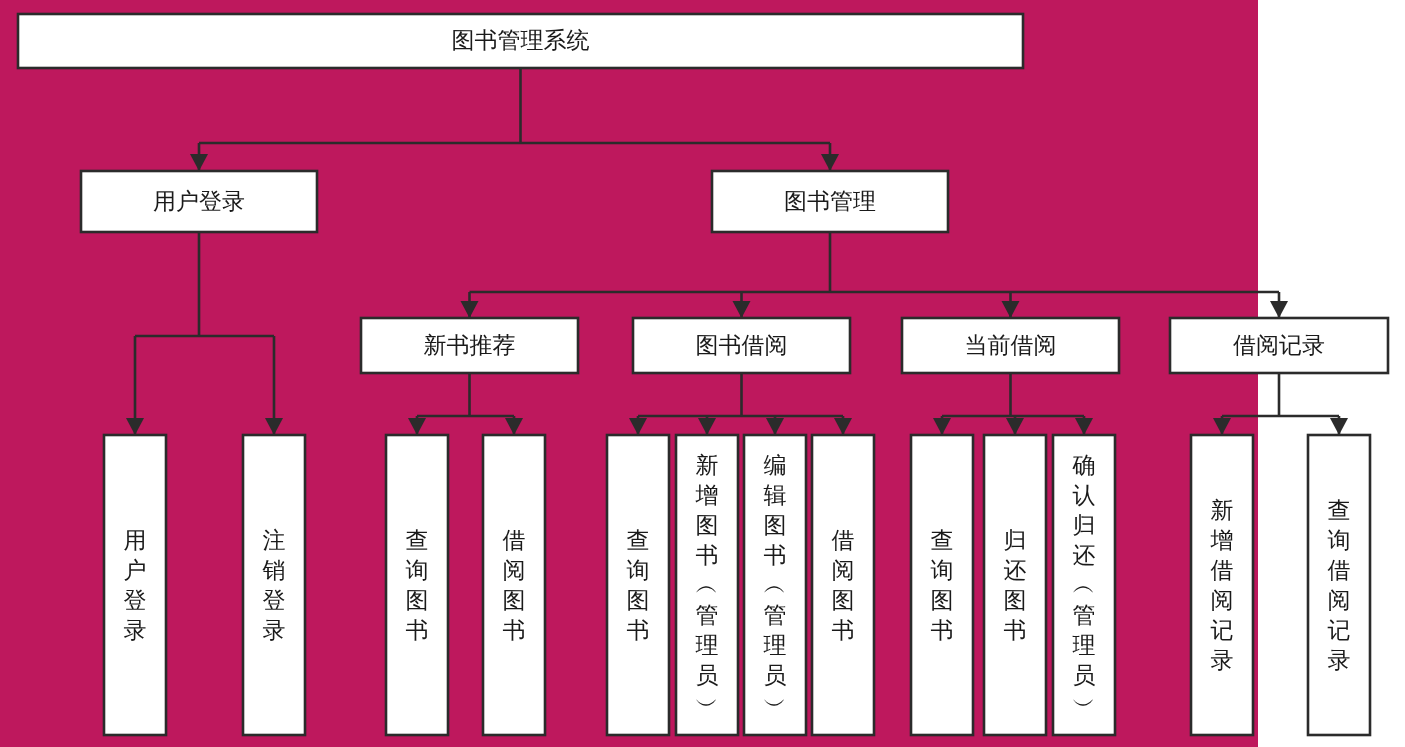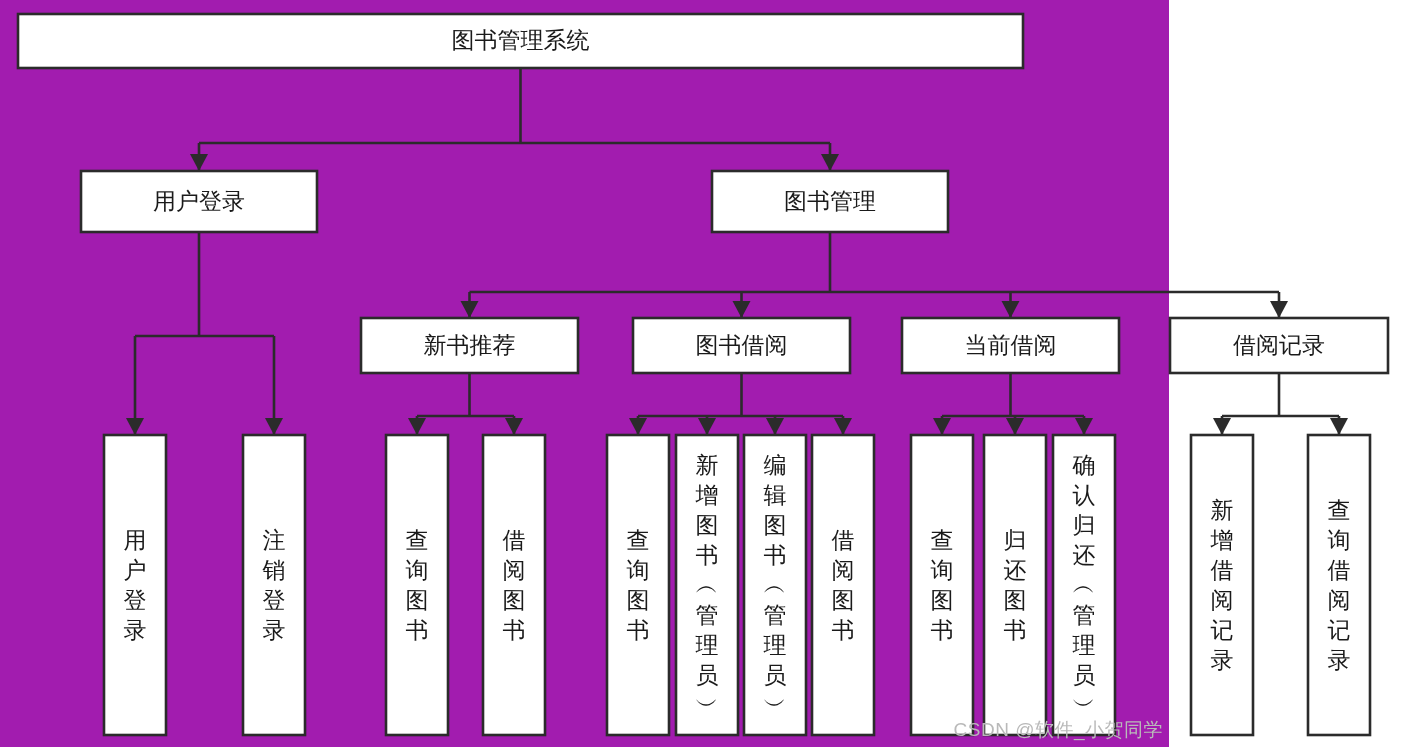--- a/index.html
+++ b/index.html
@@ -9,23 +9,23 @@
     background: #ffffff;
   }
   body {
     width: 1405px;
     height: 747px;
     font-family: "Liberation Sans", "DejaVu Sans", sans-serif;
     overflow: hidden;
   }
   #diagram-root {
     position: relative;
-    width: 1169px;
+    width: 1258px;
     height: 747px;
-    background: #a21caf;
+    background: #be185d;
   }
   svg.diagram-canvas {
     position: absolute;
     left: 0;
     top: 0;
     width: 1405px;
     height: 747px;
     display: block;
   }
   .node-box {
@@ -203,14 +203,13 @@
         <g>
           <rect x="1191" y="435" width="62" height="300" class="node-box"></rect>
           <text x="1222" y="518" class="node-label-v"><tspan x="1222" dy="0">新</tspan><tspan x="1222" dy="30">增</tspan><tspan x="1222" dy="30">借</tspan><tspan x="1222" dy="30">阅</tspan><tspan x="1222" dy="30">记</tspan><tspan x="1222" dy="30">录</tspan></text>
         </g>
         <g>
           <rect x="1308" y="435" width="62" height="300" class="node-box"></rect>
           <text x="1339" y="518" class="node-label-v"><tspan x="1339" dy="0">查</tspan><tspan x="1339" dy="30">询</tspan><tspan x="1339" dy="30">借</tspan><tspan x="1339" dy="30">阅</tspan><tspan x="1339" dy="30">记</tspan><tspan x="1339" dy="30">录</tspan></text>
         </g>
       </g>
     </svg>
-  <div class="watermark-text">CSDN @软件_小贺同学</div>
 </div>
 
 </body></html>

